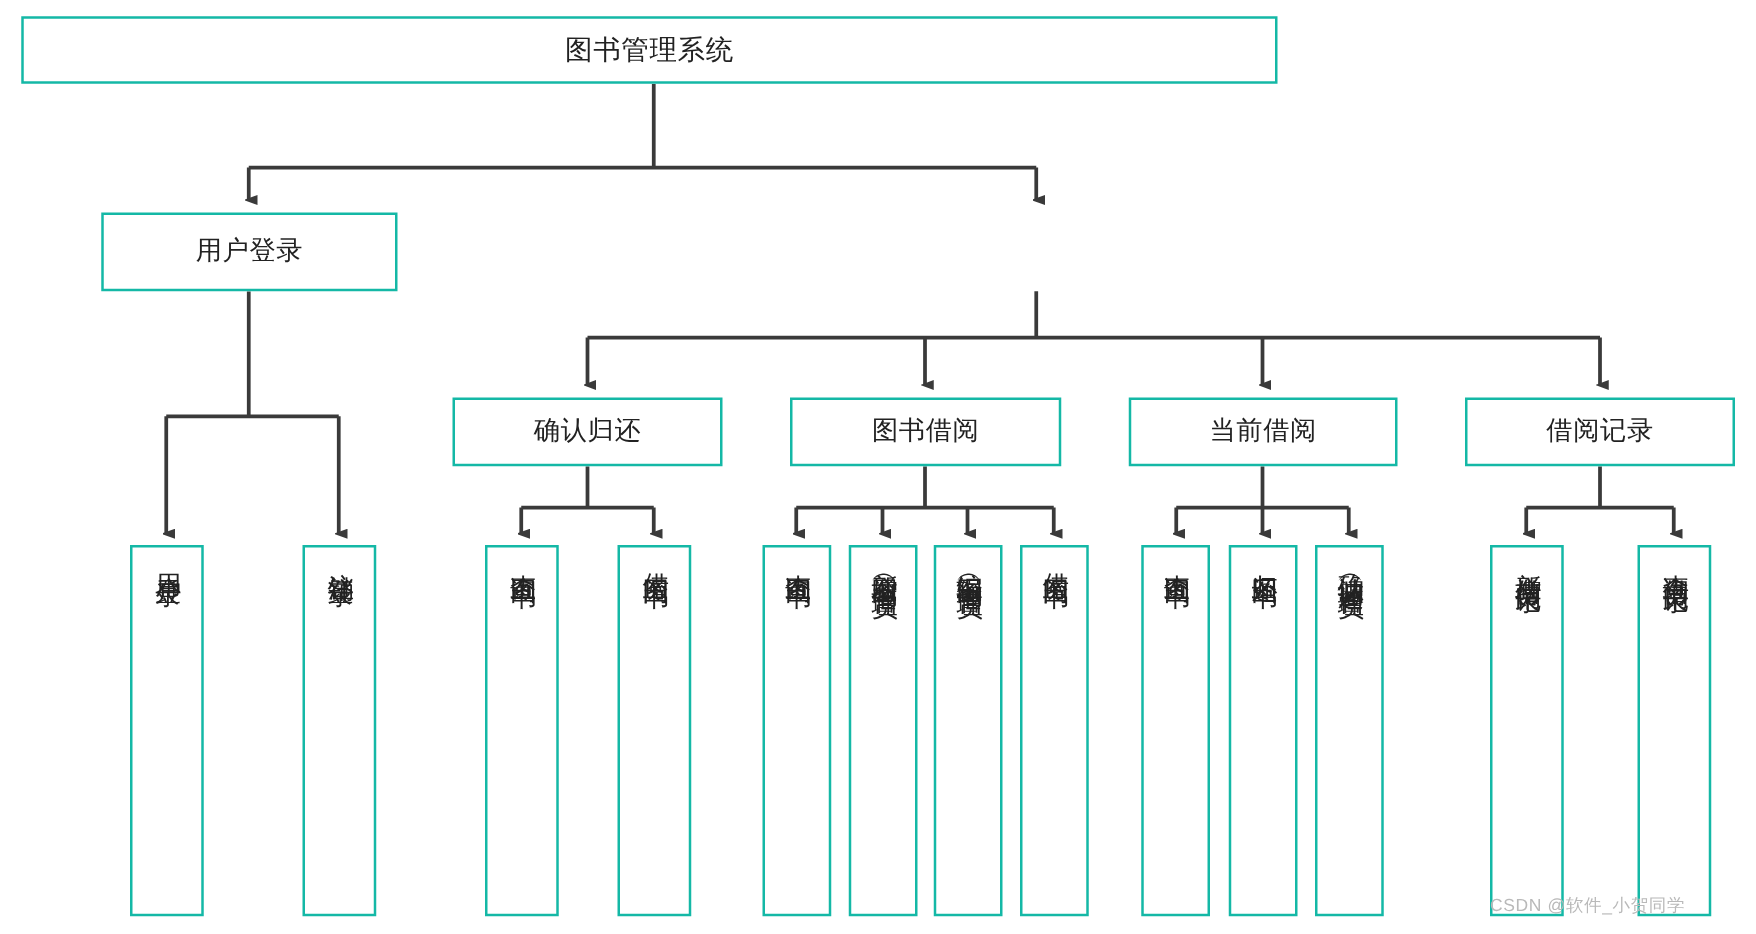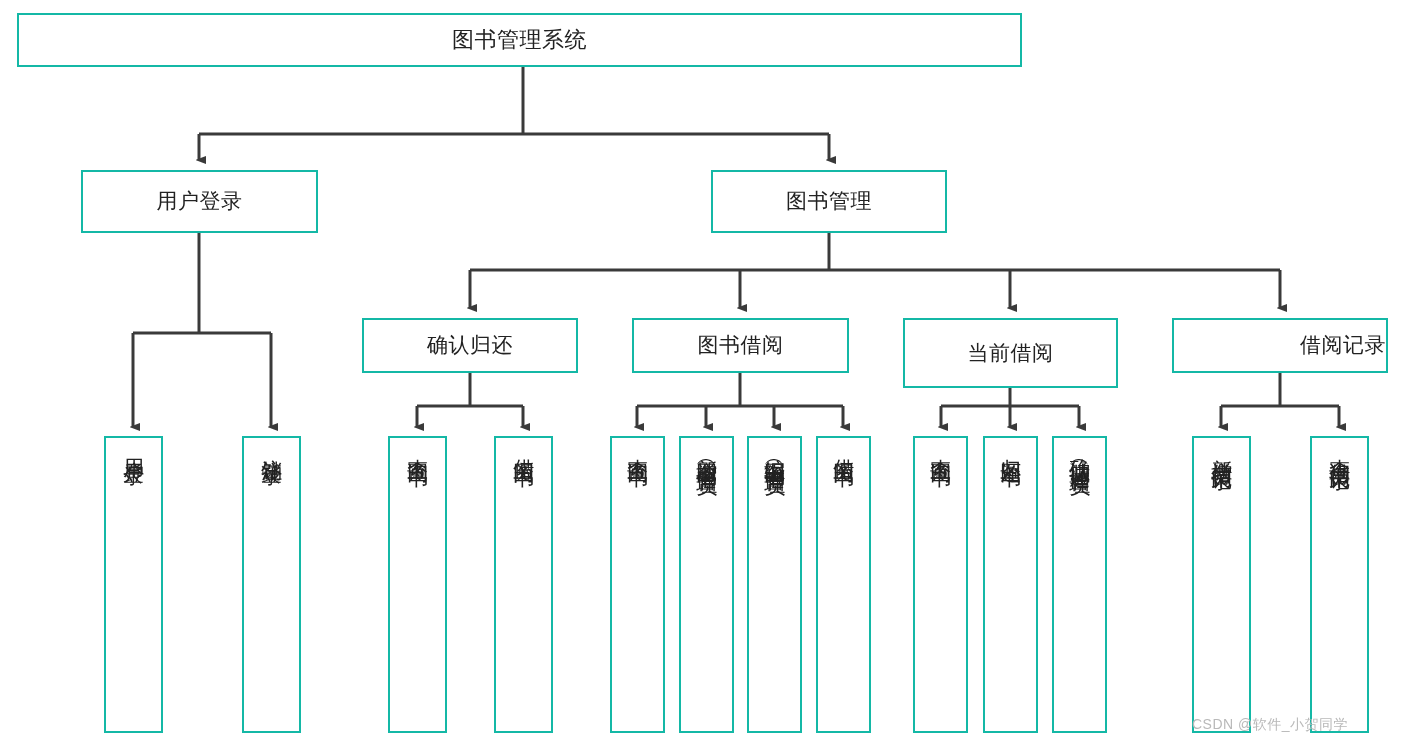--- a/index.html
+++ b/index.html
@@ -125,34 +125,31 @@
     </g>
   </svg>
 
   <div class="node root" style="left:17px; top:13px; width:1005px; height:54px;">
     <span class="hlabel">图书管理系统</span>
   </div>
 
   <div class="node" style="left:81px; top:170px; width:237px; height:63px;">
     <span class="hlabel">用户登录</span>
   </div>
-  <div class="node" style="left:711px; top:170px; width:236px; height:63px;">
-    <span class="hlabel">图书管理</span>
-  </div>
 
   <div class="node" style="left:362px; top:318px; width:216px; height:55px;">
     <span class="hlabel">确认归还</span>
   </div>
   <div class="node" style="left:632px; top:318px; width:217px; height:55px;">
     <span class="hlabel">图书借阅</span>
   </div>
-  <div class="node" style="left:903px; top:318px; width:215px; height:70px;">
+  <div class="node" style="left:903px; top:318px; width:215px; height:55px;">
     <span class="hlabel">当前借阅</span>
   </div>
-  <div class="node" style="left:1172px; top:318px; width:216px; height:55px;justify-content:flex-end;">
+  <div class="node" style="left:1172px; top:318px; width:216px; height:55px;">
     <span class="hlabel">借阅记录</span>
   </div>
 
   <div class="node leaf" style="left:104px; top:436px; width:59px; height:297px;">
     <span class="vlabel">用户登录</span>
   </div>
   <div class="node leaf" style="left:242px; top:436px; width:59px; height:297px;">
     <span class="vlabel">注销登录</span>
   </div>
 

